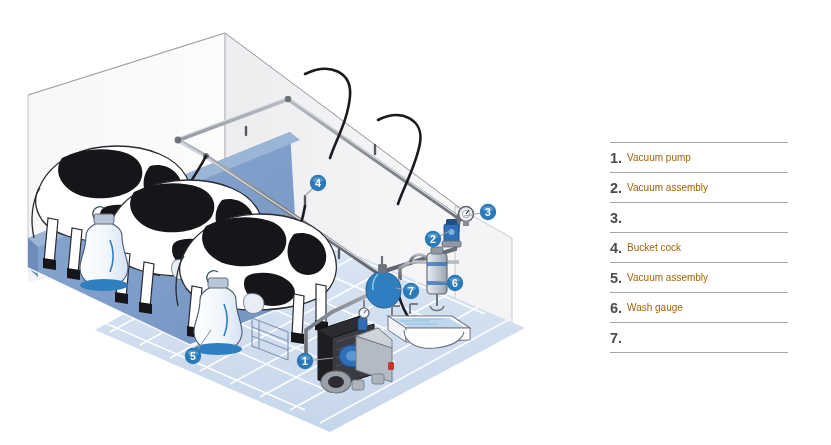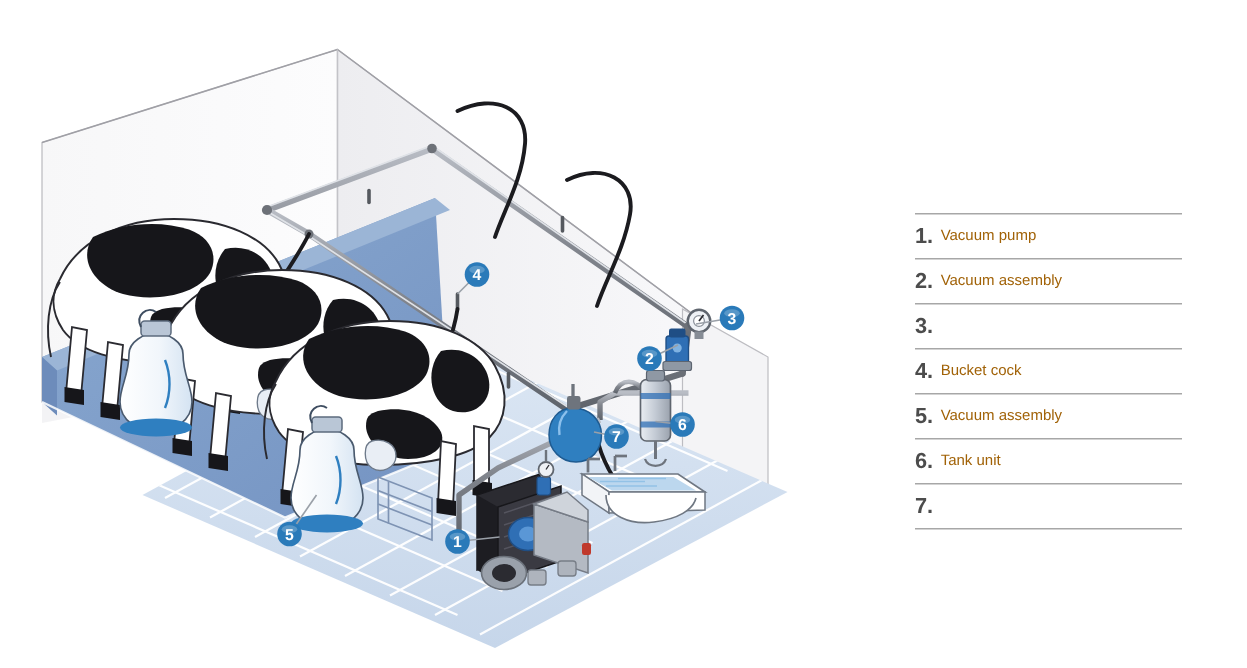--- a/index.html
+++ b/index.html
@@ -420,20 +420,20 @@
       <div class="legend-row">
         <span class="legend-num">4.</span>
         <span class="legend-label">Bucket cock</span>
       </div>
       <div class="legend-row">
         <span class="legend-num">5.</span>
         <span class="legend-label">Vacuum assembly</span>
       </div>
       <div class="legend-row">
         <span class="legend-num">6.</span>
-        <span class="legend-label">Tank unit</span>
+        <span class="legend-label">Wash gauge</span>
       </div>
       <div class="legend-row">
         <span class="legend-num">7.</span>
       </div>
     </div>
 
 </div>
 
 </body></html>

